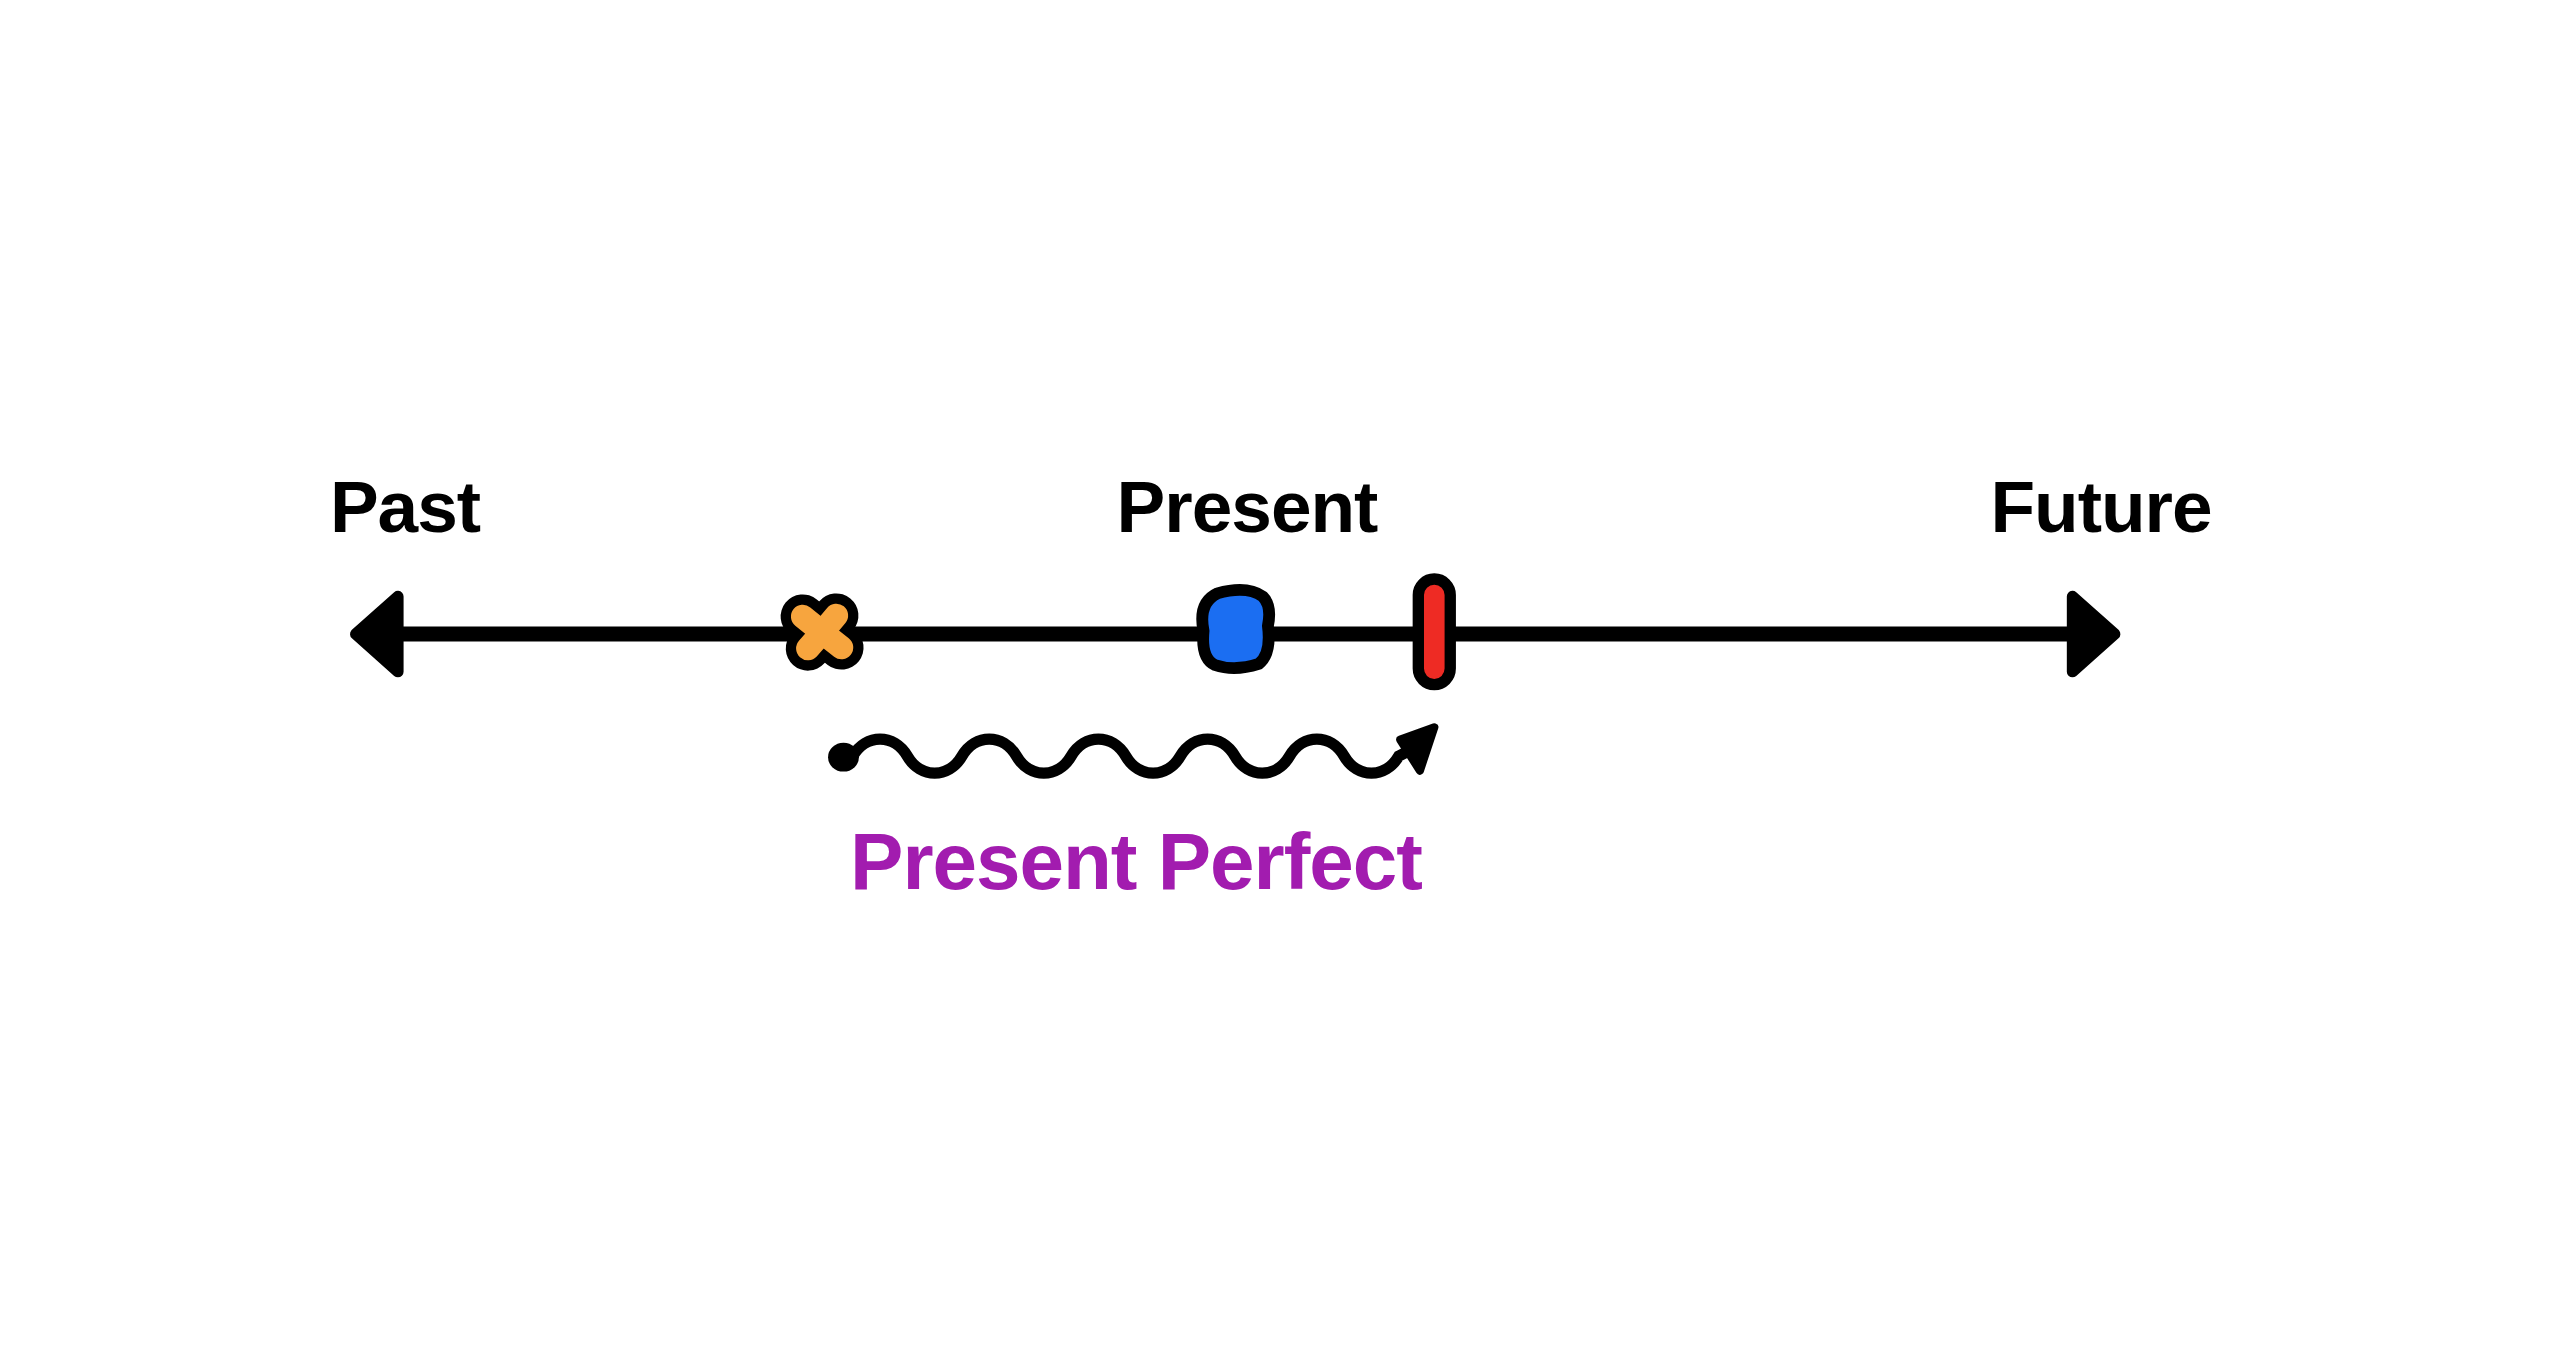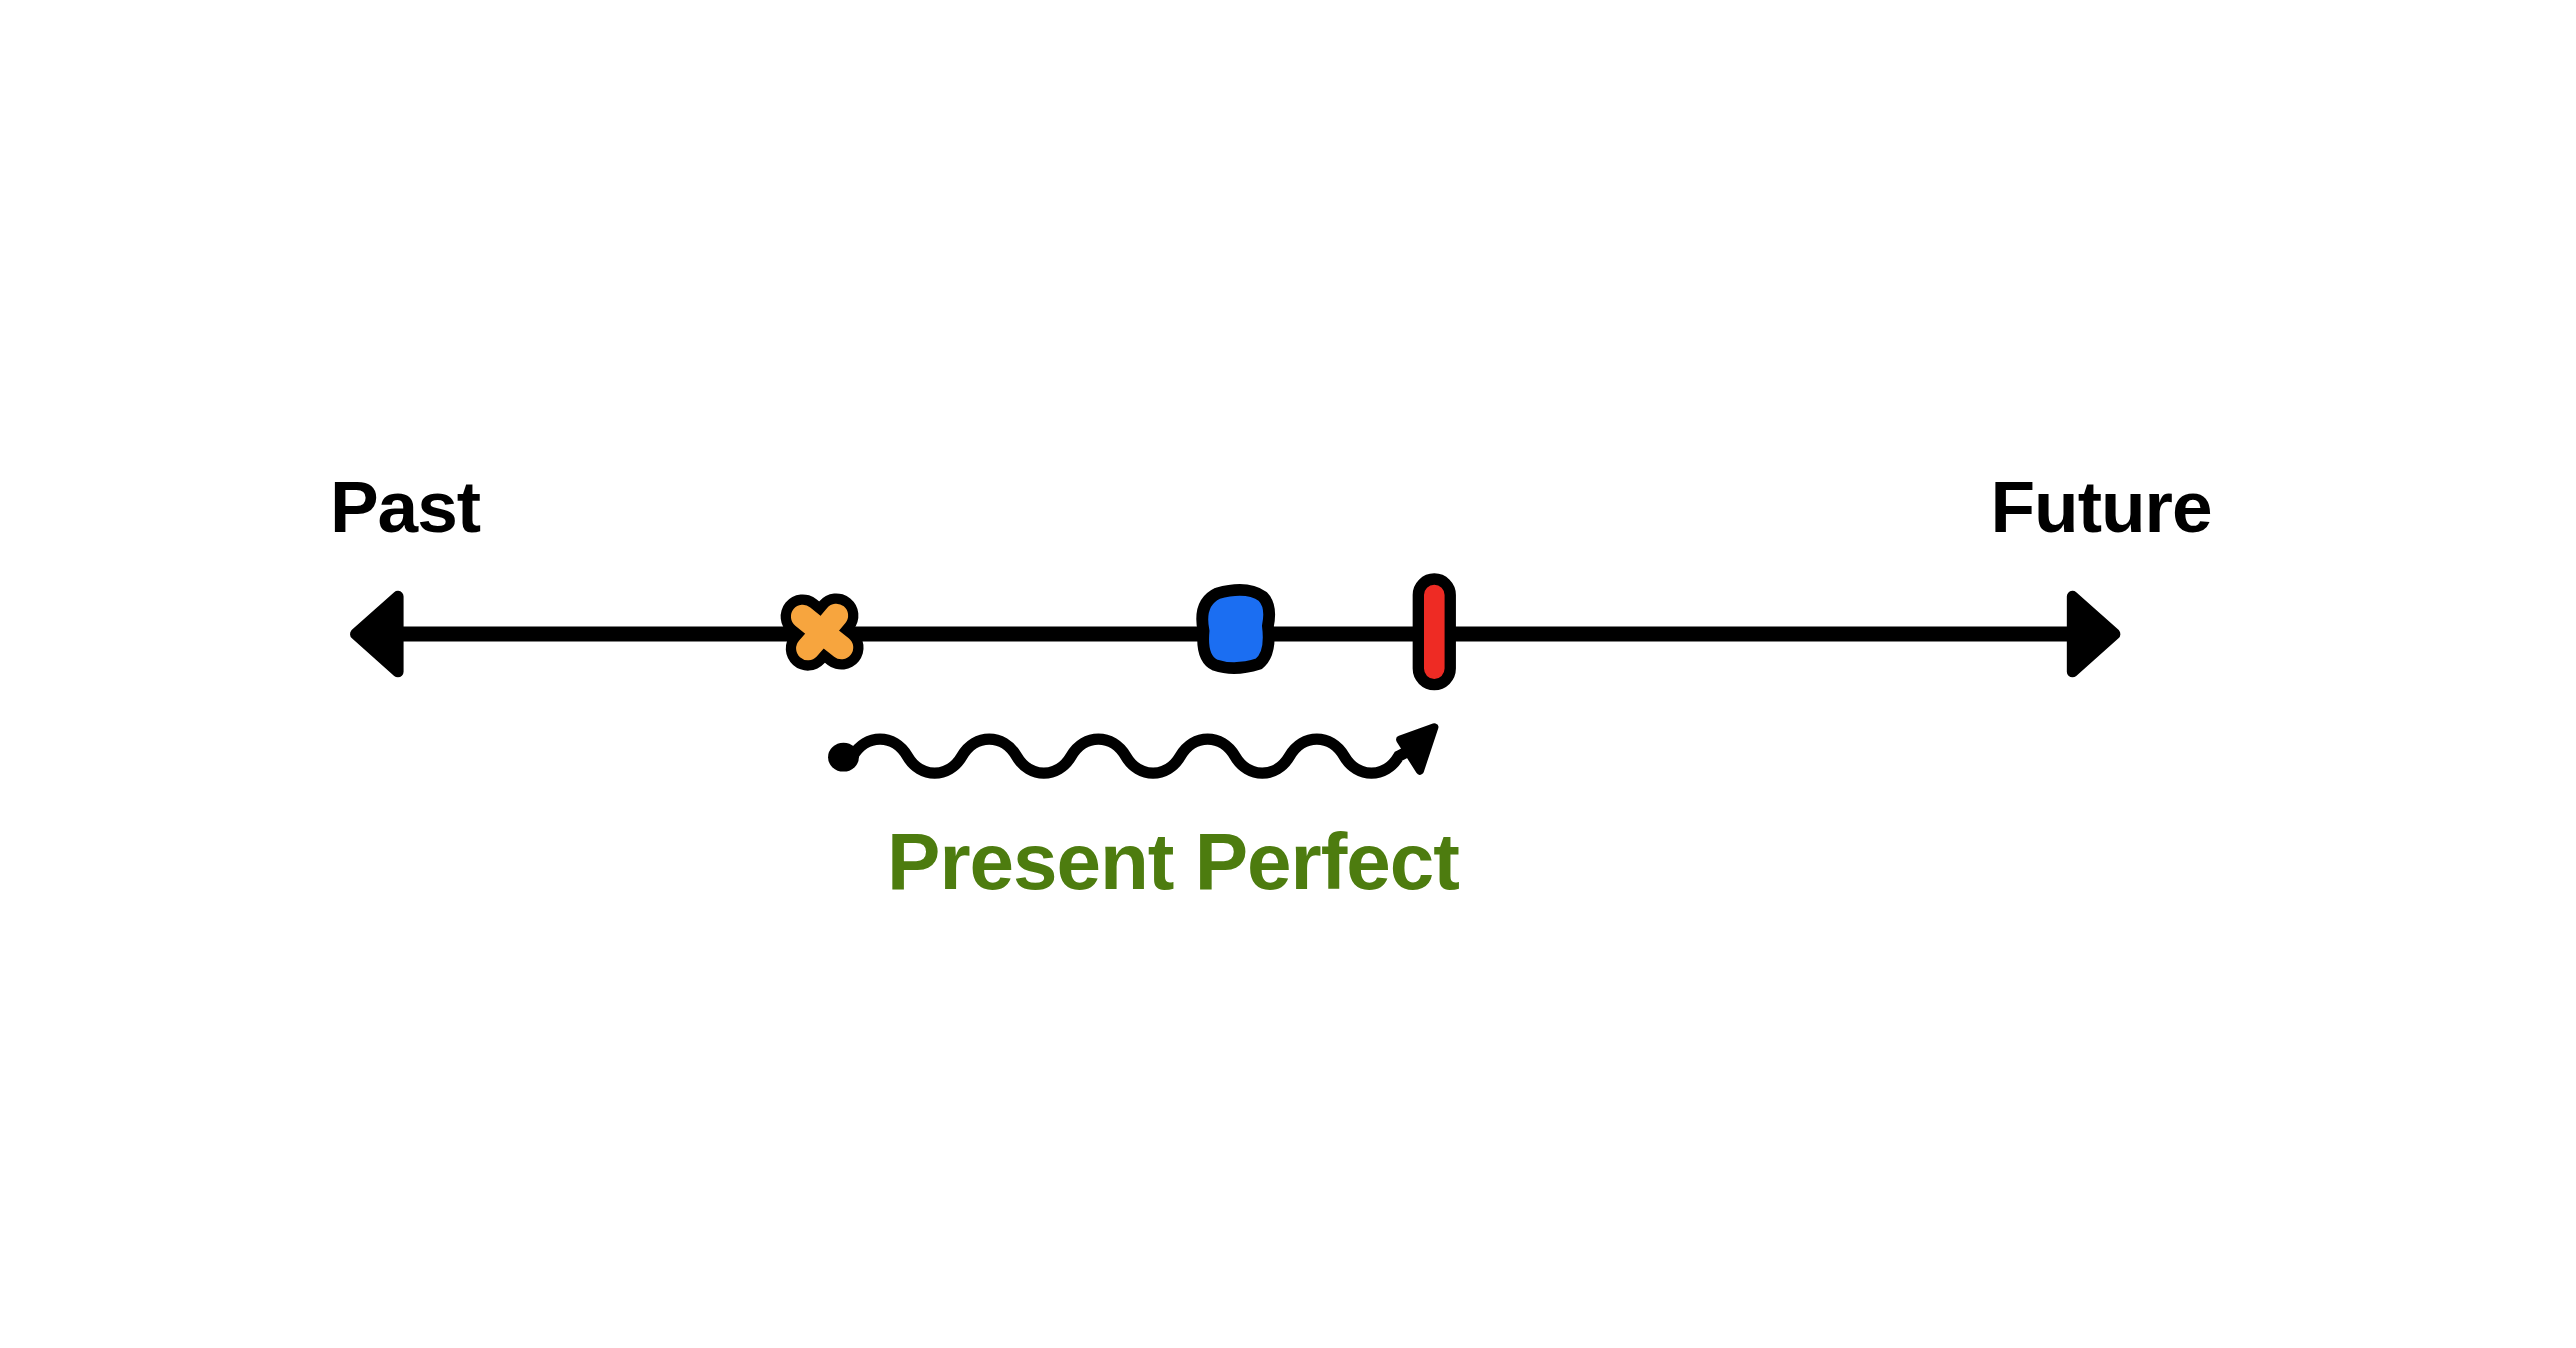--- a/index.html
+++ b/index.html
@@ -93,20 +93,21 @@
                c 26 -44, 80 -44, 106 0
                c 26 44, 80 44, 106 0
                c 26 -44, 80 -44, 106 0
                c 26 44, 80 44, 106 0
                q 22 -10, 40 -30" fill="none" stroke="#000000" stroke-width="22" stroke-linecap="round"></path>
       <path d="M 2784 1412 L 2718 1436 L 2756 1496 Z" fill="#000000" stroke="#000000" stroke-width="16" stroke-linejoin="round"></path>
     </g>
   </svg>
 
   <div class="tl-label past">Past</div>
+  <div class="tl-label present">Present</div>
   <div class="tl-label future">Future</div>
 
-  <div class="annotation" style="color: #4d7c0f; margin-left: 37px;">
+  <div class="annotation" style="color: #a21caf;">
     <div>Present Perfect</div>
   </div>
 
 </div>
 
 
 </body></html>

